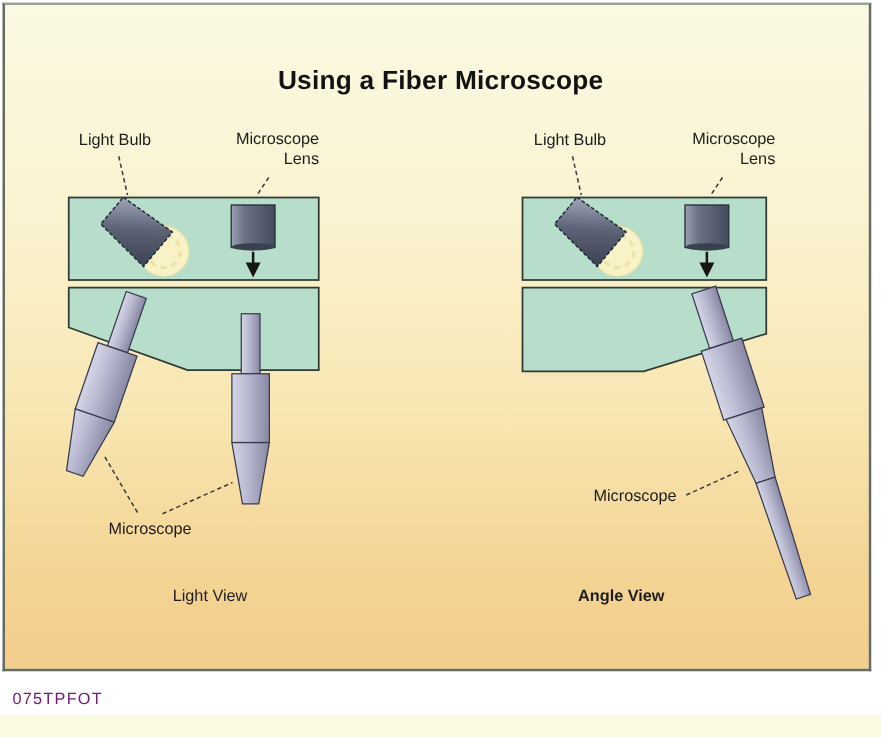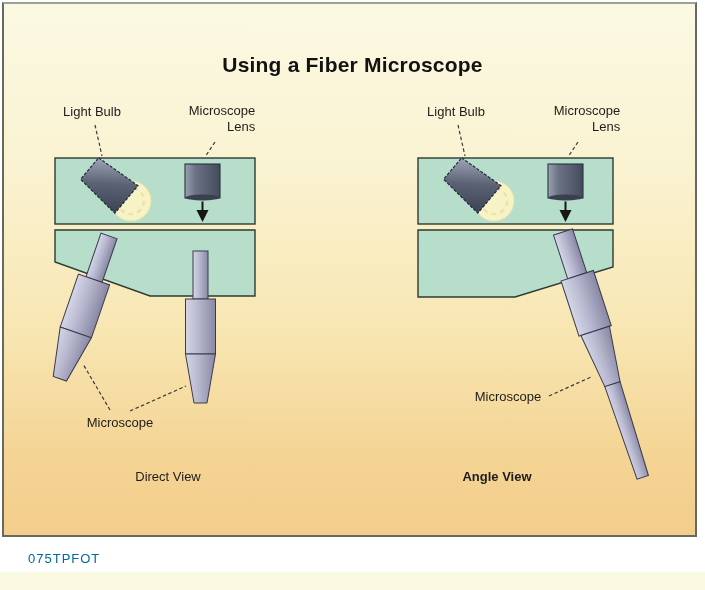--- a/index.html
+++ b/index.html
@@ -24,22 +24,22 @@
   .lbl{
     position:absolute;transform:translateX(-50%);
     font-size:13px;color:#1d1d1d;white-space:nowrap;text-align:right;
     line-height:16px;
   }
   .caption{
     position:absolute;transform:translateX(-50%);
     font-size:13px;color:#1d1d1d;white-space:nowrap;
   }
   .code{
-    position:absolute;left:28px;top:551px;
-    font-size:13px;color:#0369a1;letter-spacing:1px;
+    position:absolute;left:10px;top:551px;
+    font-size:13px;color:#701a75;letter-spacing:1px;
   }
   .bottom-strip{
     position:absolute;left:0;top:572px;width:705px;height:18px;
     background:#FAFAE3;
   }
 </style>
 </head>
 <body>
 
 <div class="canvas">
@@ -145,21 +145,21 @@
   <div class="lbl" style="left:92px;top:104px;">
     <span>Light Bulb</span>
   </div>
   <div class="lbl" style="left:222px;top:103px;">
     <span style="display:block">Microscope</span>
     <span style="display:block">Lens</span>
   </div>
   <div class="lbl" style="left:120px;top:415px;">
     <span>Microscope</span>
   </div>
-  <div class="caption" style="left:168px;top:469px;">Direct View</div>
+  <div class="caption" style="left:168px;top:469px;">Light View</div>
 
   <div class="lbl" style="left:456px;top:104px;">
     <span>Light Bulb</span>
   </div>
   <div class="lbl" style="left:587px;top:103px;">
     <span style="display:block">Microscope</span>
     <span style="display:block">Lens</span>
   </div>
   <div class="lbl" style="left:508px;top:389px;">
     <span>Microscope</span>

